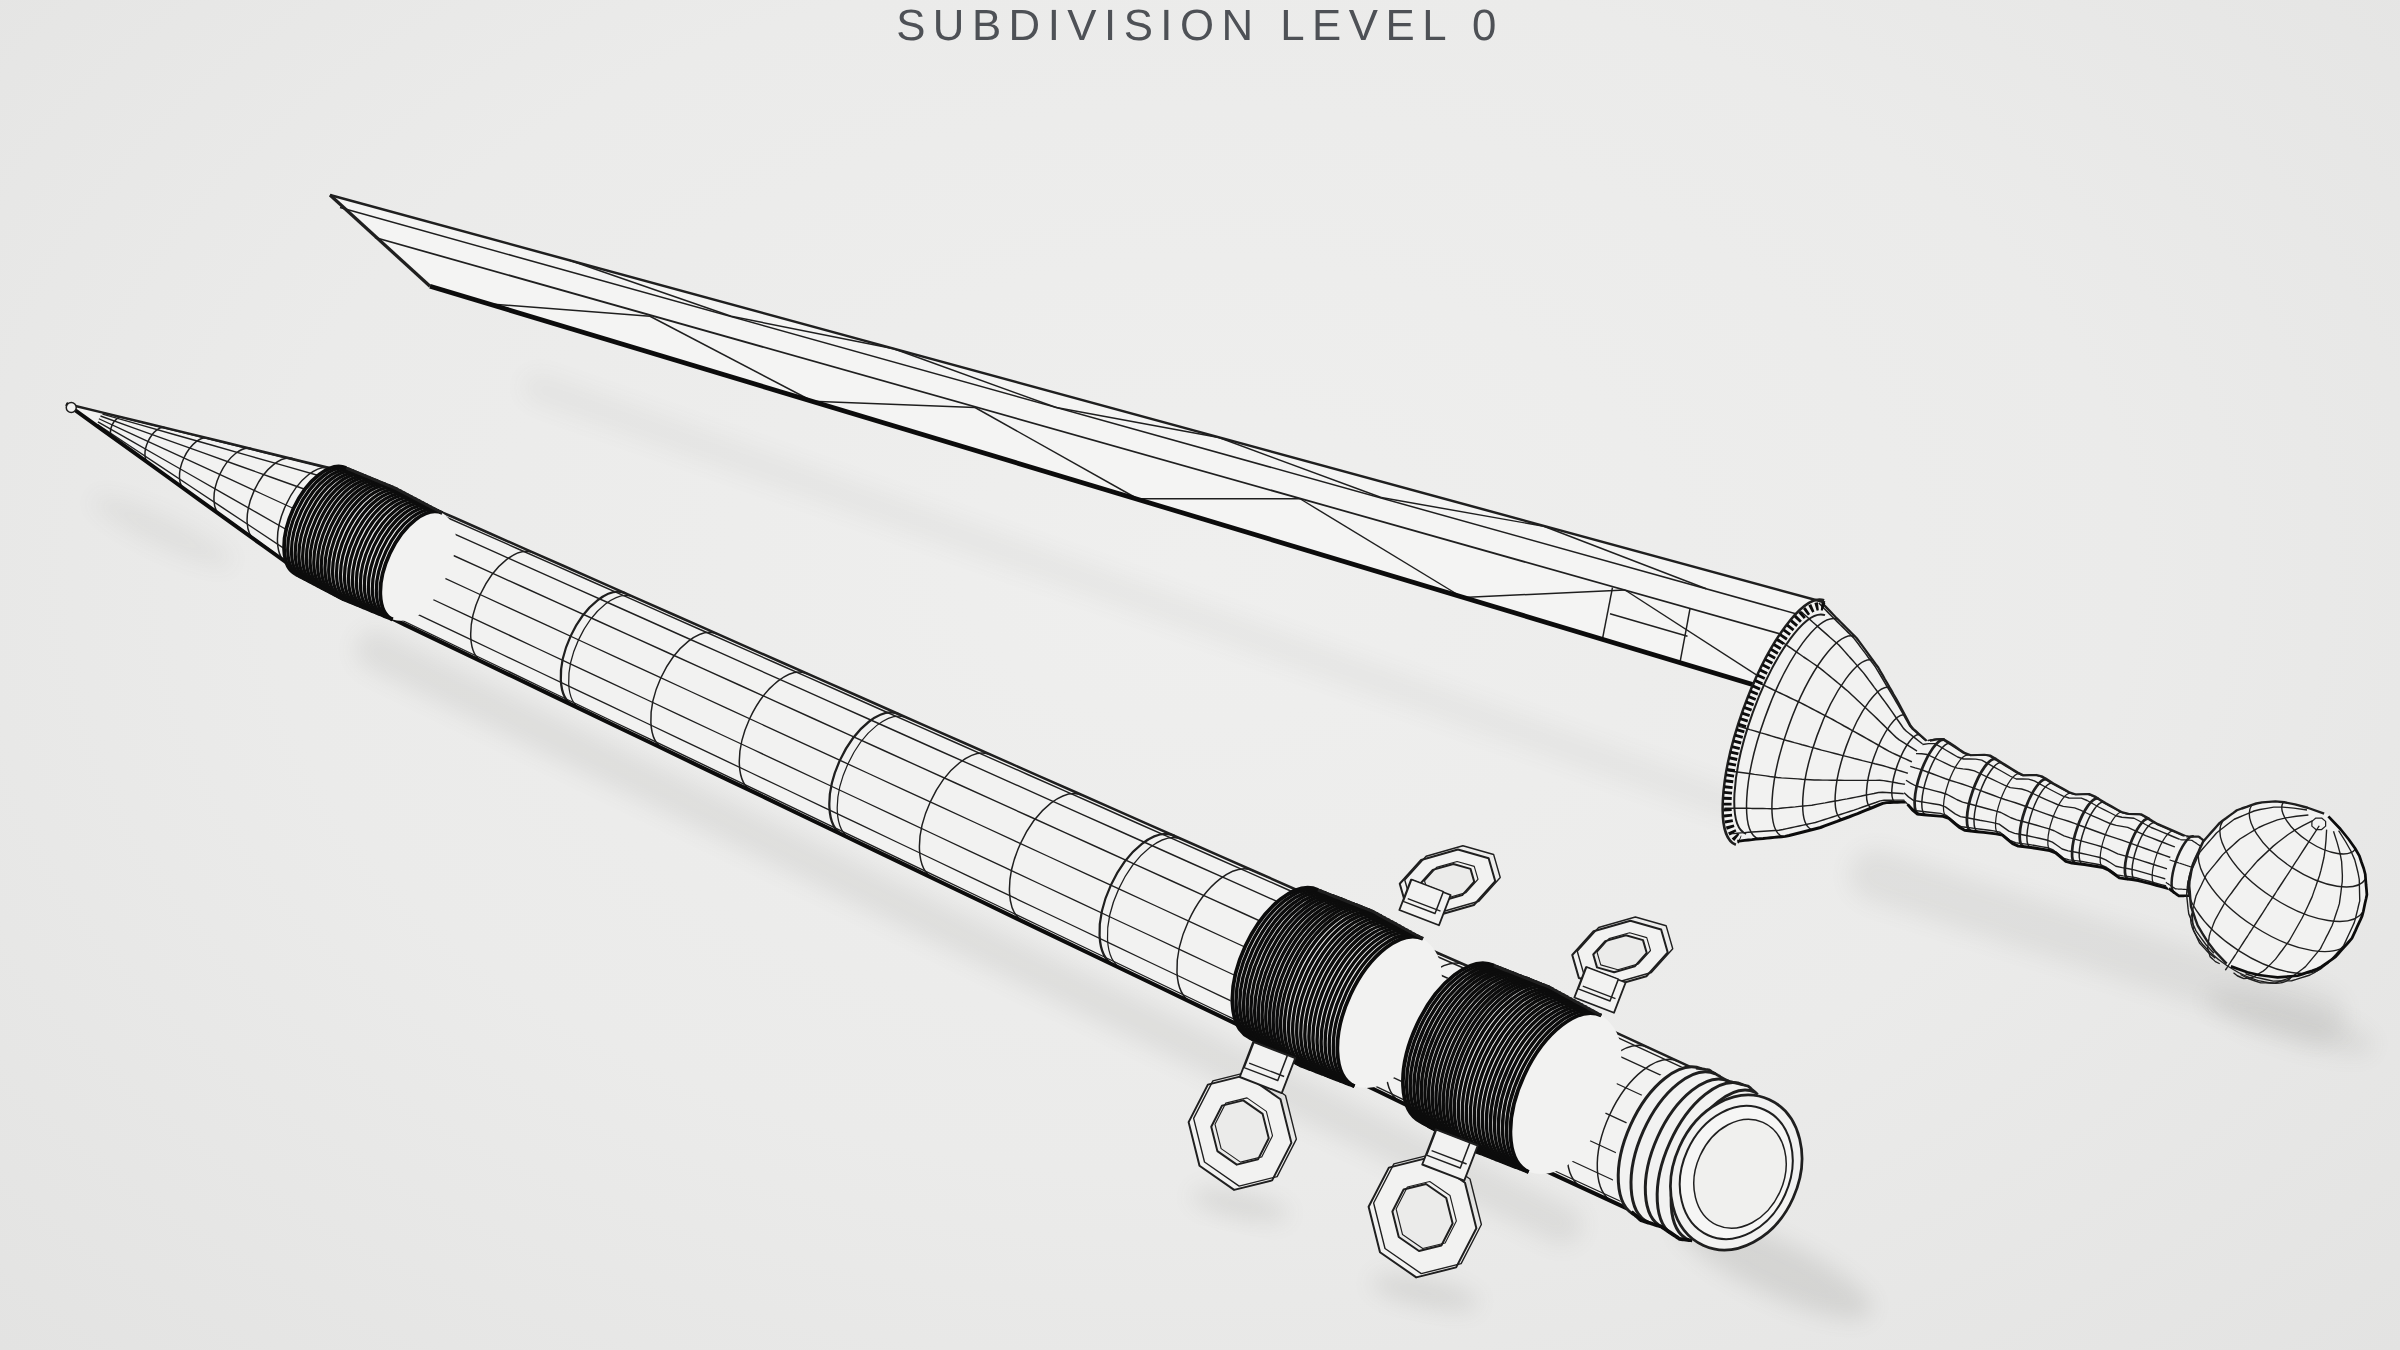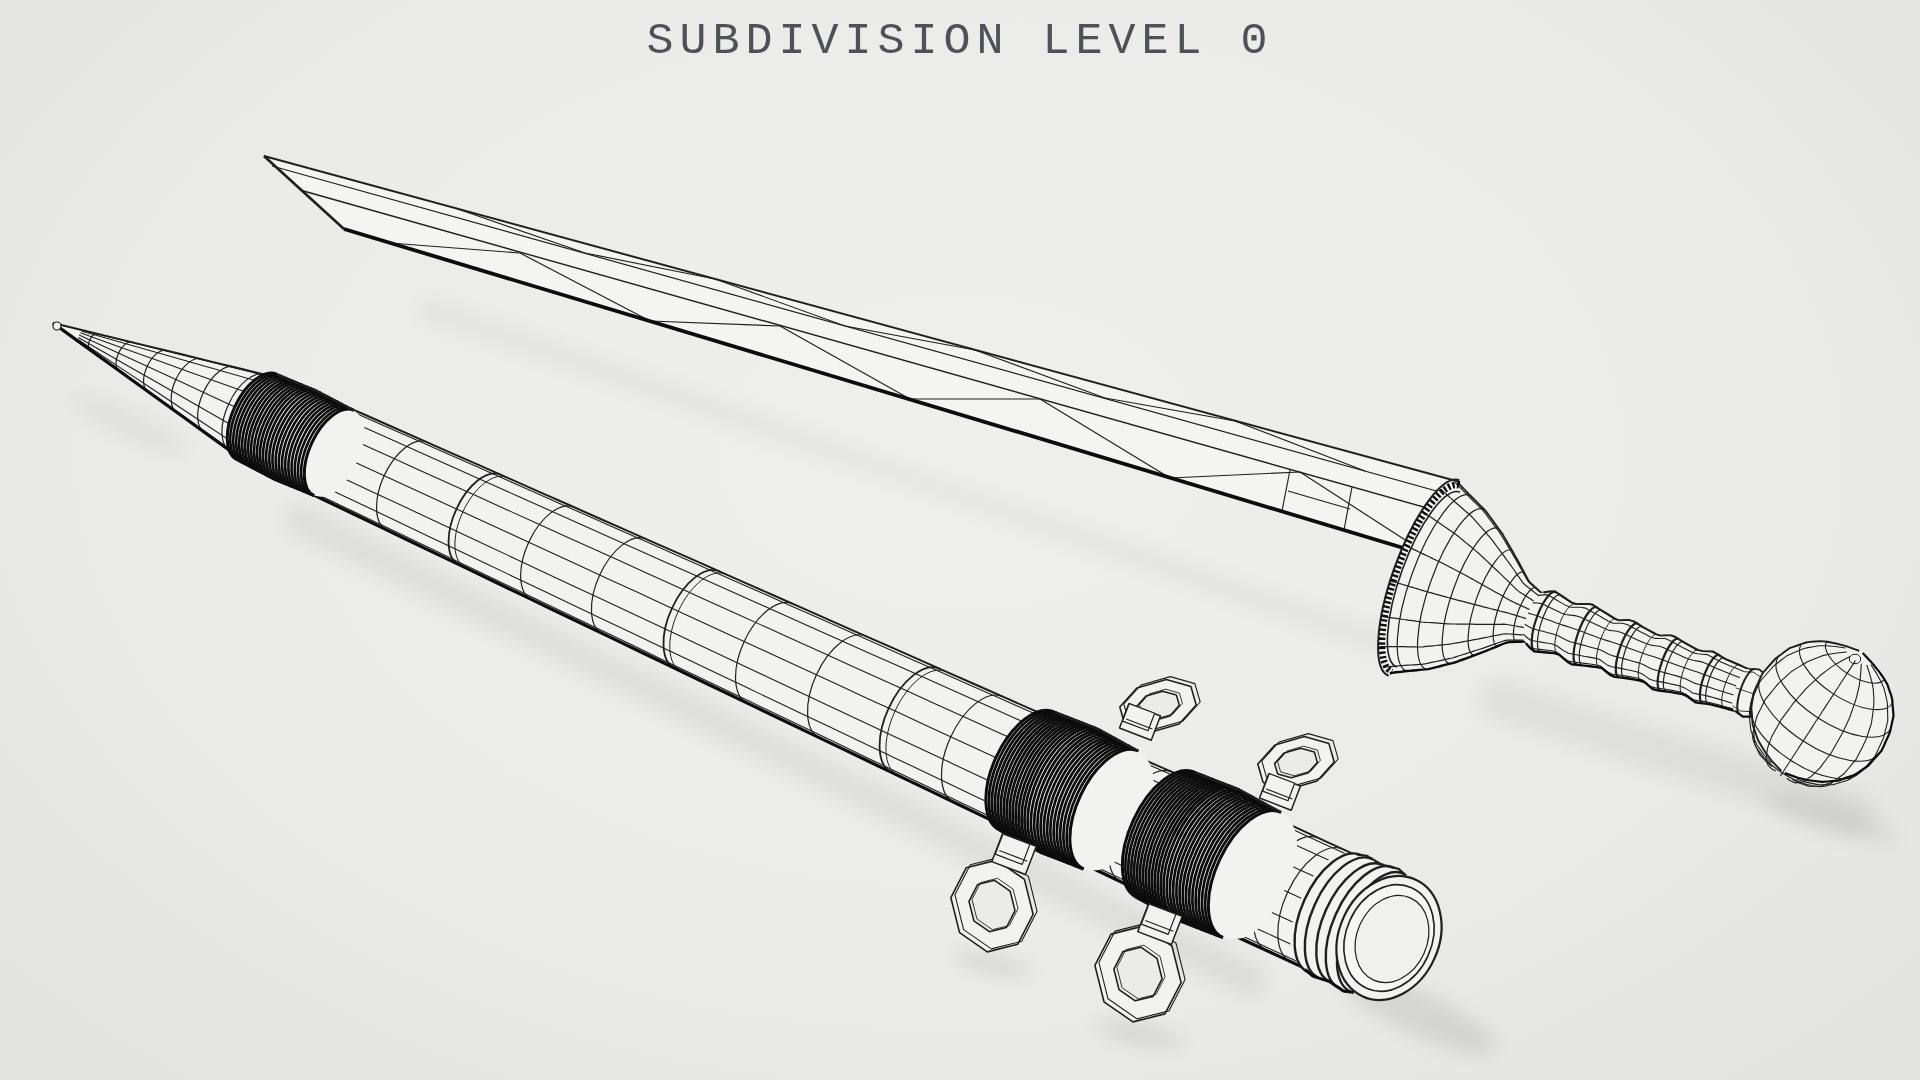--- a/index.html
+++ b/index.html
@@ -4,27 +4,27 @@
 <style>
   html,body{margin:0;padding:0;background:#dadada;}
   .stage{
     position:relative;
     width:1920px;height:1080px;
     overflow:hidden;
     background:radial-gradient(ellipse at 50% 42%, #efefee 0%, #ebebea 55%, #e3e3e2 100%);
     font-family:"Liberation Sans", sans-serif;
   }
   .caption{
-    position:absolute;top:16px;left:0;right:0;
+    position:absolute;top:1px;left:0;right:0;
     text-align:center;
-    font-size:45px;
+    font-size:35px;
     font-weight:300;
     letter-spacing:6px;
     color:#4e5156;
-    font-family:Liberation Mono, monospace;
+    font-family:Liberation Sans, sans-serif;
   }
   svg{position:absolute;left:0;top:0;}
   path,line,circle{vector-effect:none;}
 </style>
 </head>
 <body>
 
 <div class="stage">
   <div class="caption">SUBDIVISION LEVEL 0</div>
 

